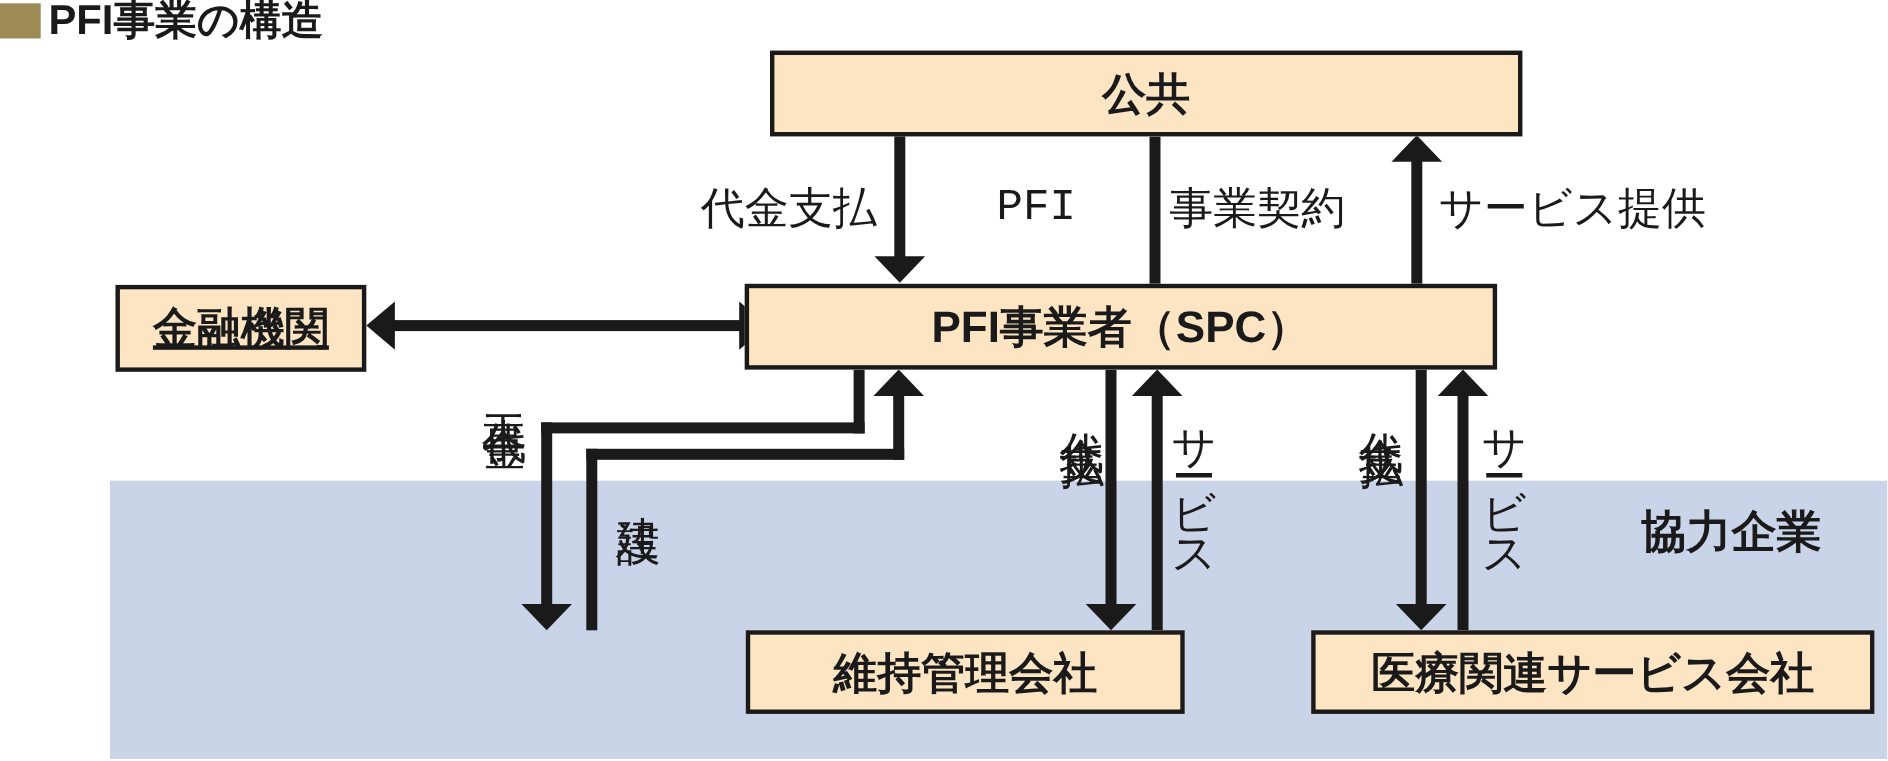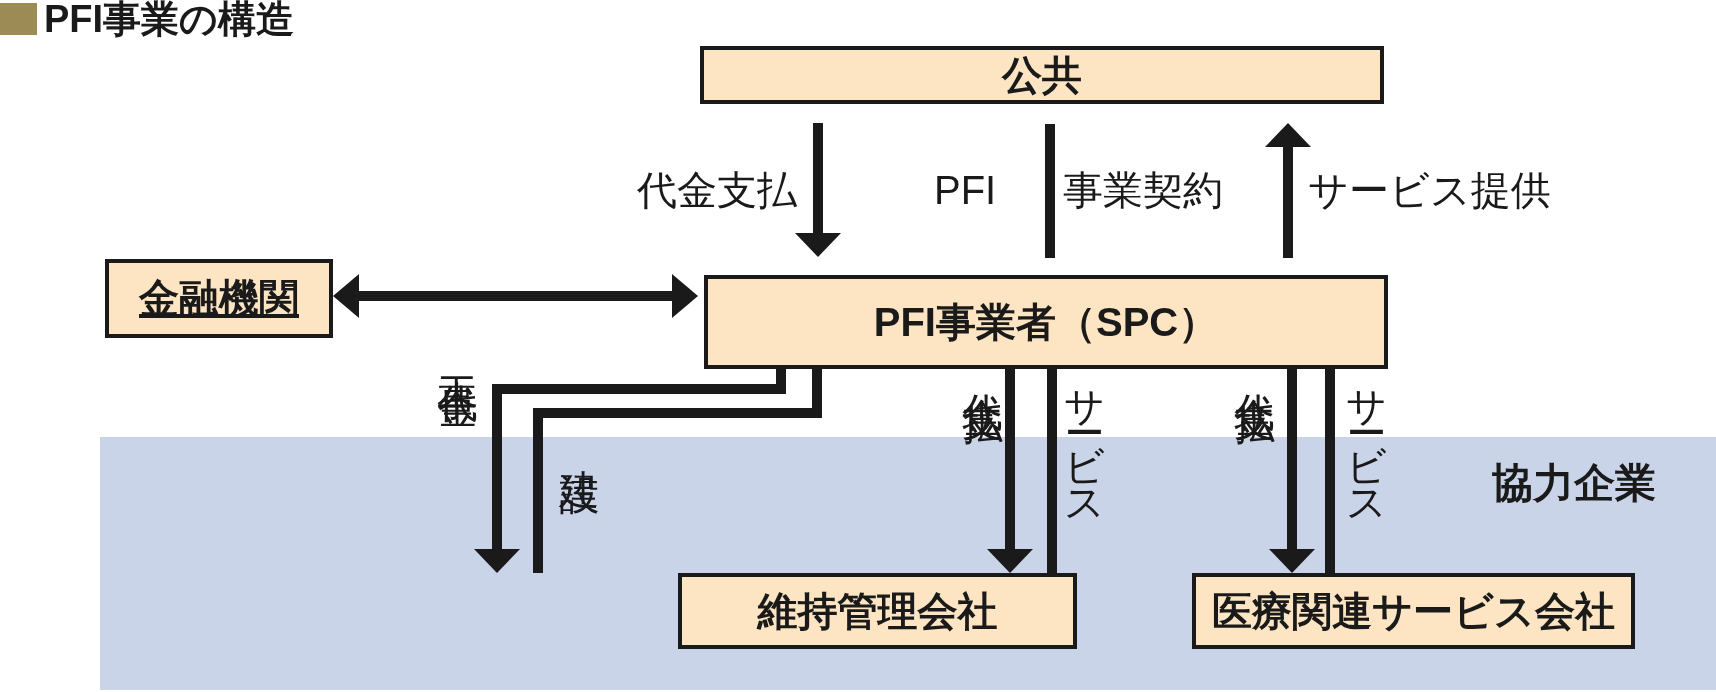--- a/index.html
+++ b/index.html
@@ -9,26 +9,26 @@
     color:#1a1a1a;background:#ffffff;
   }
   .band{position:absolute;left:100px;top:437px;width:1616px;height:253px;background:#c9d4e8;}
   .titleSquare{position:absolute;left:0;top:3px;width:37px;height:32px;background:#9c8b55;}
   .pageTitle{position:absolute;left:44px;top:-2px;font-size:38px;font-weight:bold;line-height:42px;white-space:nowrap;}
   .box{
     position:absolute;background:#fde5c3;border:4px solid #1a1a1a;box-sizing:border-box;
     display:flex;align-items:center;justify-content:center;
     font-size:40px;font-weight:bold;white-space:nowrap;
   }
-  .box-public{left:700px;top:46px;width:684px;height:58px;}
+  .box-public{left:700px;top:46px;width:684px;height:78px;}
   .box-financial{left:105px;top:259px;width:228px;height:79px;text-decoration:underline;}
-  .box-spc{left:704px;top:258px;width:684px;height:94px;margin-top:17px;}
+  .box-spc{left:677px;top:258px;width:684px;height:78px;}
   .box-construction{left:160px;top:573px;width:457px;height:76px;}
   .box-maintenance{left:678px;top:573px;width:399px;height:76px;}
-  .box-medical{left:1192px;top:573px;width:443px;height:76px;}
+  .box-medical{left:1192px;top:573px;width:512px;height:76px;}
   .shaft{position:absolute;background:#1a1a1a;}
   .head{position:absolute;width:0;height:0;}
   .head-down{border-left:23px solid transparent;border-right:23px solid transparent;border-top:24px solid #1a1a1a;}
   .head-up{border-left:23px solid transparent;border-right:23px solid transparent;border-bottom:24px solid #1a1a1a;}
   .head-left{border-top:22px solid transparent;border-bottom:22px solid transparent;border-right:26px solid #1a1a1a;}
   .head-right{border-top:22px solid transparent;border-bottom:22px solid transparent;border-left:26px solid #1a1a1a;}
   .lbl{position:absolute;font-size:40px;line-height:44px;white-space:nowrap;}
   .vtext{writing-mode:vertical-rl;text-orientation:mixed;letter-spacing:4px;}
   .partner{position:absolute;left:1492px;top:456px;font-size:41px;font-weight:bold;white-space:nowrap;}
 </style>
@@ -41,21 +41,21 @@
   <div class="partner">協力企業</div>
 
   <div class="titleSquare"></div>
   <div class="pageTitle">PFI事業の構造</div>
 
   <div class="shaft" style="left:813px;top:123px;width:10px;height:115px;"></div>
   <div class="head head-down" style="left:795px;top:233px;"></div>
   <div class="lbl" style="left:615px;top:168px;width:182px;text-align:right;">代金支払</div>
 
   <div class="shaft" style="left:1045px;top:124px;width:10px;height:134px;"></div>
-  <div class="lbl" style="left:934px;top:168px;width:102px;">PFI</div>
+  <div class="lbl" style="left:876px;top:168px;width:102px;text-align:right;font-family:Liberation Mono, monospace;">PFI</div>
   <div class="lbl" style="left:1063px;top:168px;">事業契約</div>
 
   <div class="shaft" style="left:1283px;top:140px;width:10px;height:118px;"></div>
   <div class="head head-up" style="left:1265px;top:123px;"></div>
   <div class="lbl" style="left:1308px;top:168px;">サービス提供</div>
 
   <div class="shaft" style="left:352px;top:291px;width:325px;height:10px;"></div>
   <div class="head head-left" style="left:333px;top:274px;"></div>
   <div class="head head-right" style="left:672px;top:274px;"></div>
 

